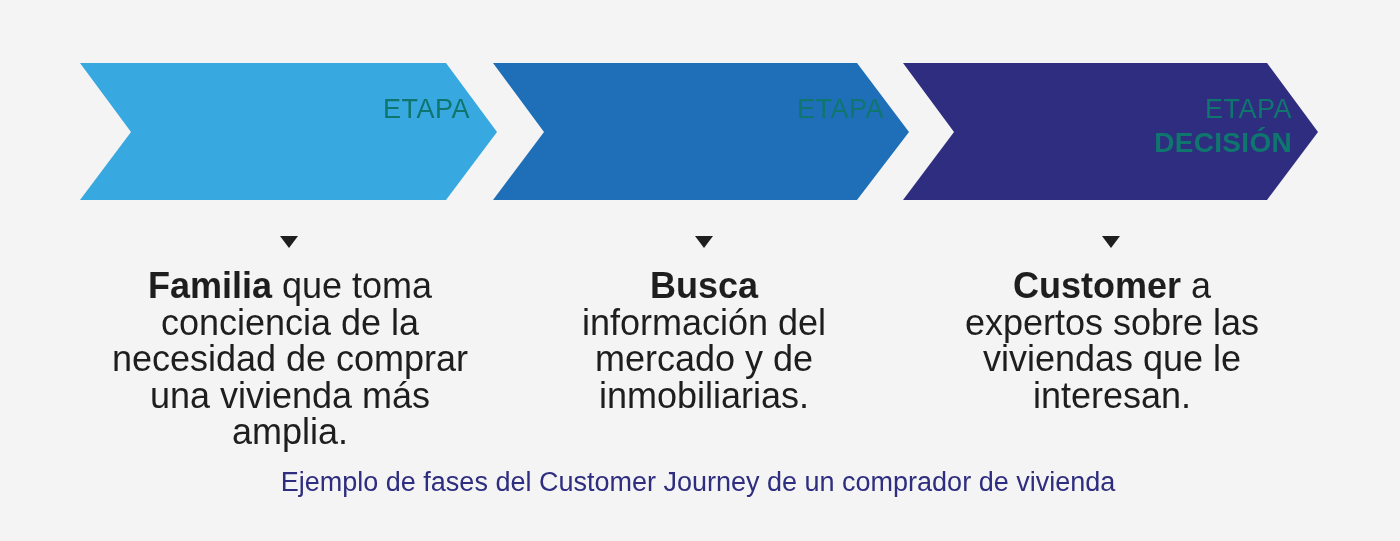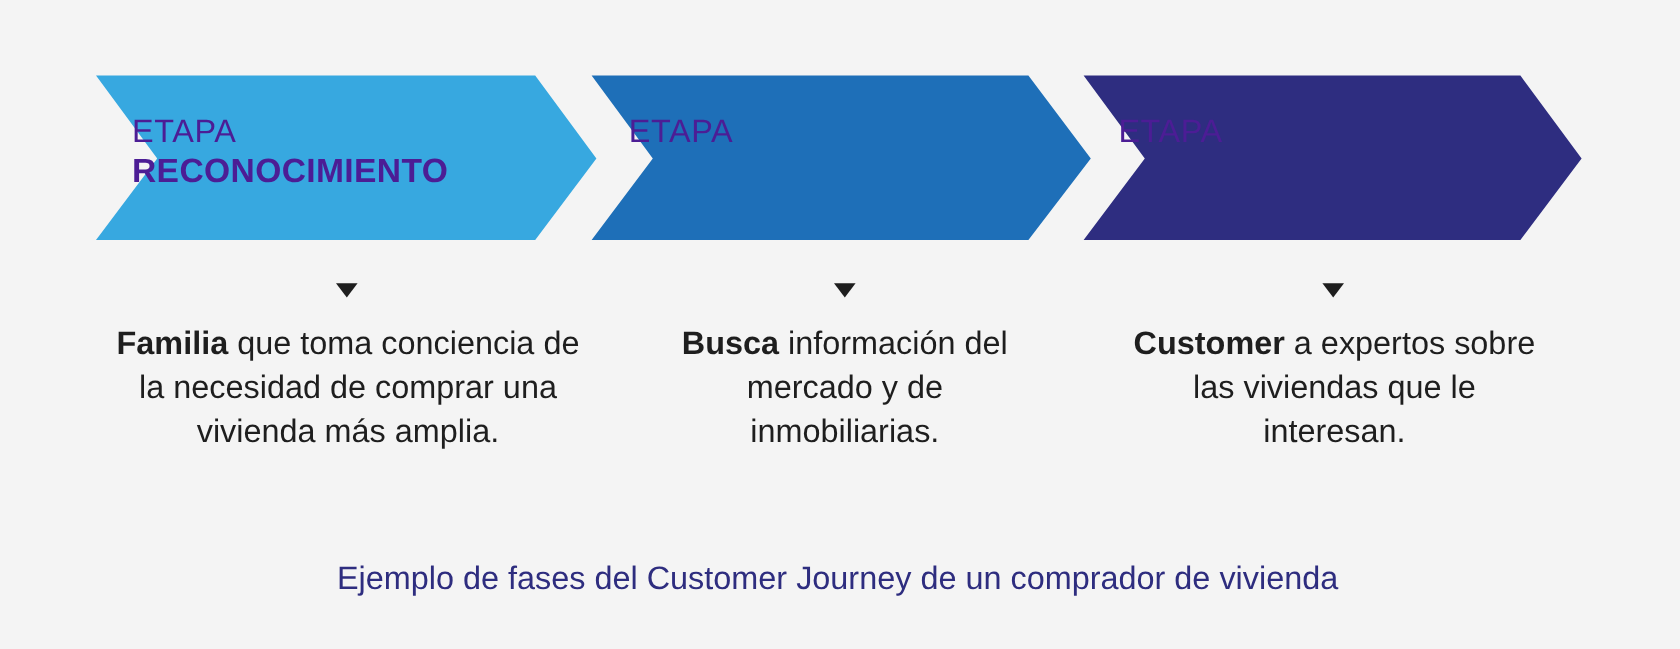--- a/index.html
+++ b/index.html
@@ -17,22 +17,22 @@
     .chevrons-svg {
       position: absolute;
       left: 0;
       top: 0;
       width: 1400px;
       height: 541px;
     }
     .stage-label {
       position: absolute;
       top: 96px;
-      text-align: left;
-      color: #4c1d95;
+      text-align: right;
+      color: #0f766e;
       line-height: 1;
     }
     .stage-label .kicker {
       display: block;
       font-size: 27px;
       font-weight: normal;
       letter-spacing: 0.5px;
       height: 33px;
     }
     .stage-label .name {
@@ -48,21 +48,21 @@
       height: 0;
       border-left: 9px solid transparent;
       border-right: 9px solid transparent;
       border-top: 12px solid #1e1e1e;
     }
     .desc {
       position: absolute;
       top: 268px;
       text-align: center;
       color: #1e1e1e;
-      font-size: 27px;
+      font-size: 36px;
       line-height: 36.5px;
     }
     .desc .lead {
       font-weight: bold;
     }
     .caption {
       position: absolute;
       left: 0;
       width: 1396px;
       top: 466px;
@@ -76,36 +76,36 @@
 <body>
 
 <svg class="chevrons-svg" viewBox="0 0 1400 541" xmlns="http://www.w3.org/2000/svg">
   <polygon points="80,63 446,63 497,132 446,200 80,200 131,132" fill="#37a8e0"></polygon>
   <polygon points="493,63 857,63 909,132 857,200 493,200 544,132" fill="#1e6fb8"></polygon>
   <polygon points="903,63 1267,63 1318,132 1267,200 903,200 954,132" fill="#2e2d80"></polygon>
 </svg>
 
 <div class="stage-label" style="left:110px; width:360px;">
   <span class="kicker">ETAPA</span>
-  <span class="name">RECONOCIMIENTO</span>
 </div>
 <div class="marker" style="left:280px;"></div>
 <div class="desc" style="left:94px; width:392px;">
   <span class="lead">Familia</span><span> que toma conciencia de la necesidad de comprar una vivienda más amplia.</span>
 </div>
 
 <div class="stage-label" style="left:524px; width:360px;">
   <span class="kicker">ETAPA</span>
 </div>
 <div class="marker" style="left:695px;"></div>
 <div class="desc" style="left:554px; width:300px;text-align:center;">
   <span class="lead">Busca</span><span> información del mercado y de inmobiliarias.</span>
 </div>
 
 <div class="stage-label" style="left:932px; width:360px;">
   <span class="kicker">ETAPA</span>
+  <span class="name">DECISIÓN</span>
 </div>
 <div class="marker" style="left:1102px;"></div>
 <div class="desc" style="left:942px; width:340px;">
   <span class="lead">Customer</span><span> a expertos sobre las viviendas que le interesan.</span>
 </div>
 
 <div class="caption">Ejemplo de fases del Customer Journey de un comprador de vivienda</div>
 
 </body></html>

